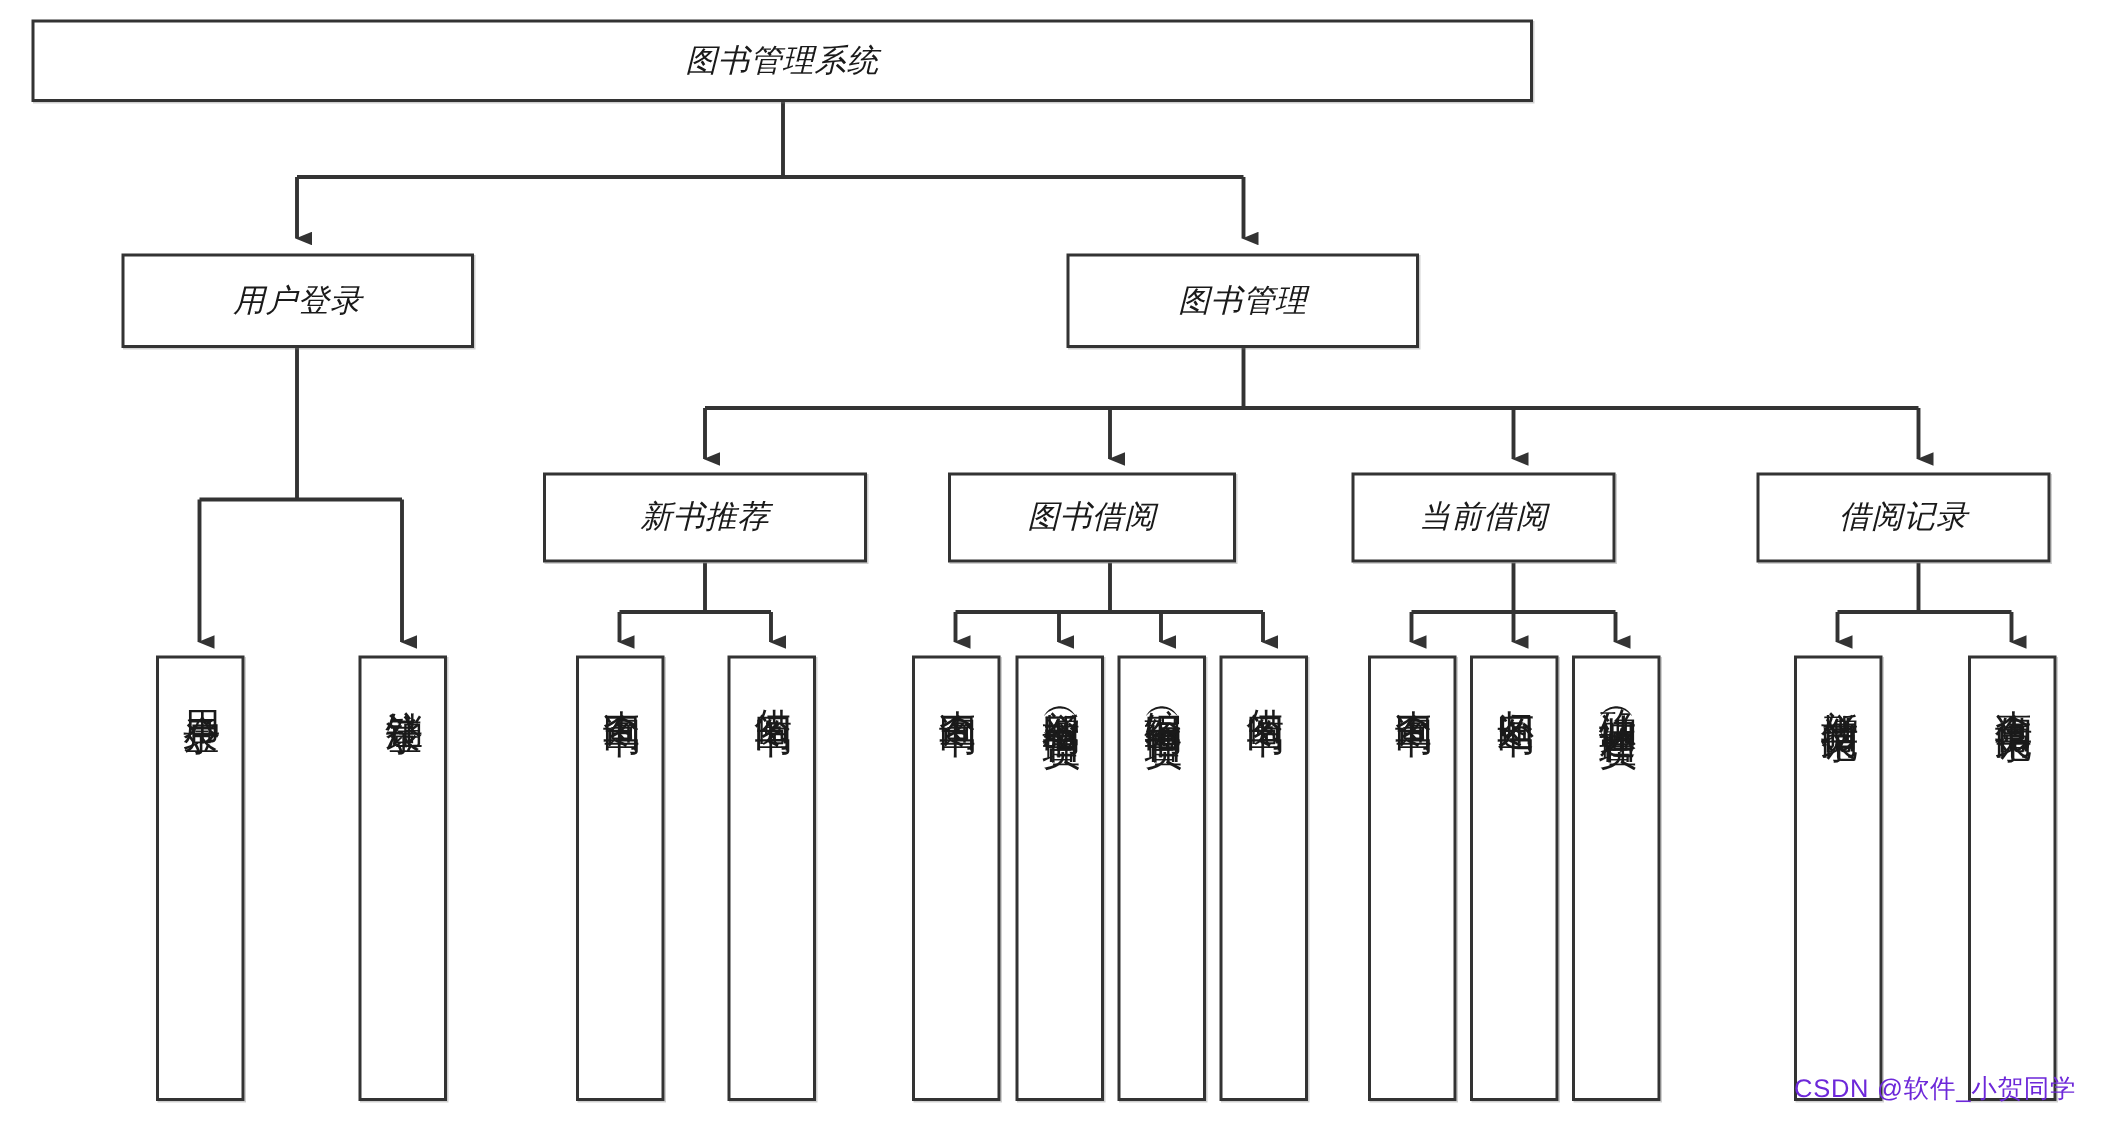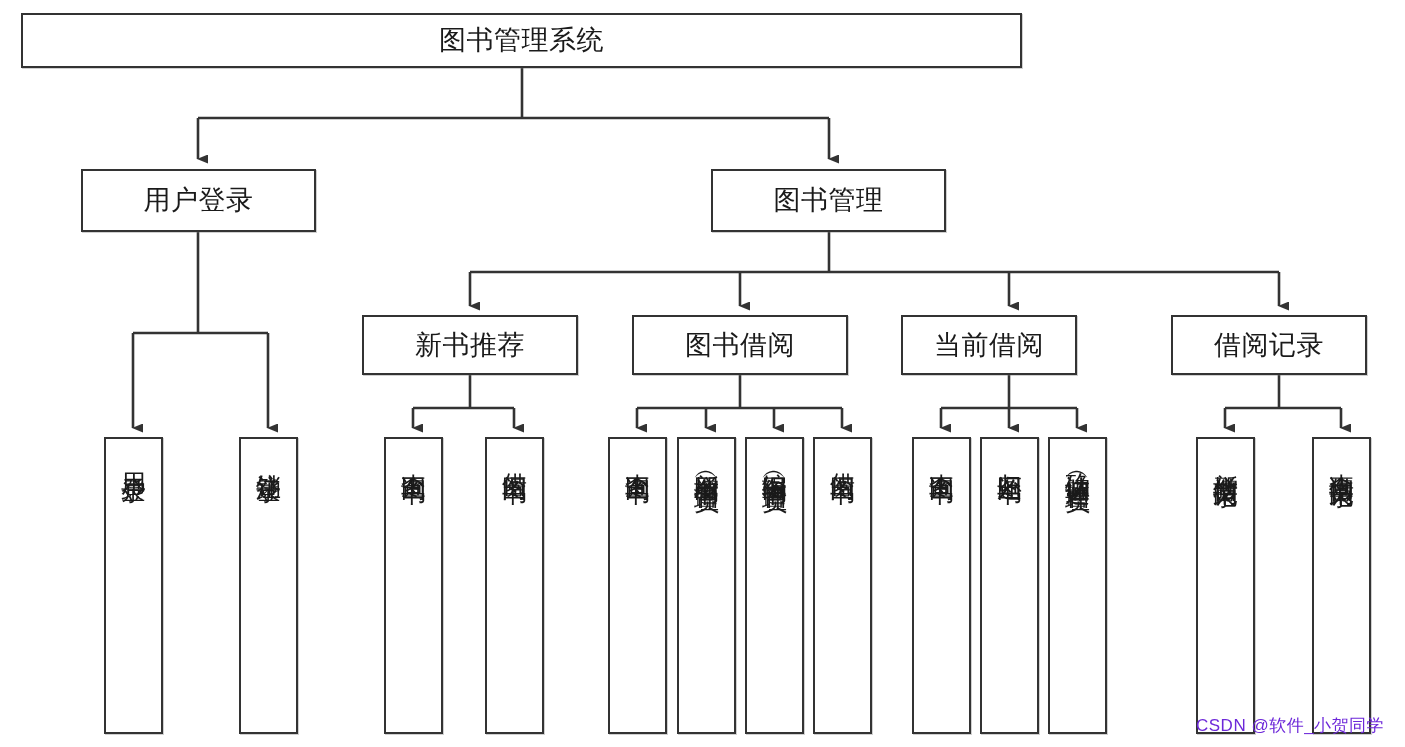--- a/index.html
+++ b/index.html
@@ -39,22 +39,23 @@
   }
   .node .label {
     display: block;
     text-align: center;
     letter-spacing: 0.5px;
     white-space: nowrap;
   }
   .node-root .label,
   .node-l1 .label,
   .node-l2 .label {
-    font-size: 27px;
+    font-size: 21px;
     line-height: 1.2;
+    font-style: italic;
   }
   .node-root {
     font-size: 21px;
   }
   
   .node-leaf {
     align-items: flex-start;
     justify-content: center;
     padding-top: 14px;
   }
@@ -137,21 +138,21 @@
   <div class="node node-l1" style="left:81px; top:169px; width:235px; height:63px;">
     <span class="label">用户登录</span>
   </div>
   <div class="node node-l1" style="left:711px; top:169px; width:235px; height:63px;">
     <span class="label">图书管理</span>
   </div>
 
   <div class="node node-l2" style="left:362px; top:315px; width:216px; height:60px;">
     <span class="label">新书推荐</span>
   </div>
-  <div class="node node-l2" style="left:632px; top:315px; width:216px; height:60px;">
+  <div class="node node-l2" style="left:632px; top:315px; width:192px; height:60px;">
     <span class="label">图书借阅</span>
   </div>
   <div class="node node-l2" style="left:901px; top:315px; width:176px; height:60px;">
     <span class="label">当前借阅</span>
   </div>
   <div class="node node-l2" style="left:1171px; top:315px; width:196px; height:60px;">
     <span class="label">借阅记录</span>
   </div>
 
   <div class="node node-leaf" style="left:104px; top:437px; width:59px; height:297px;">

